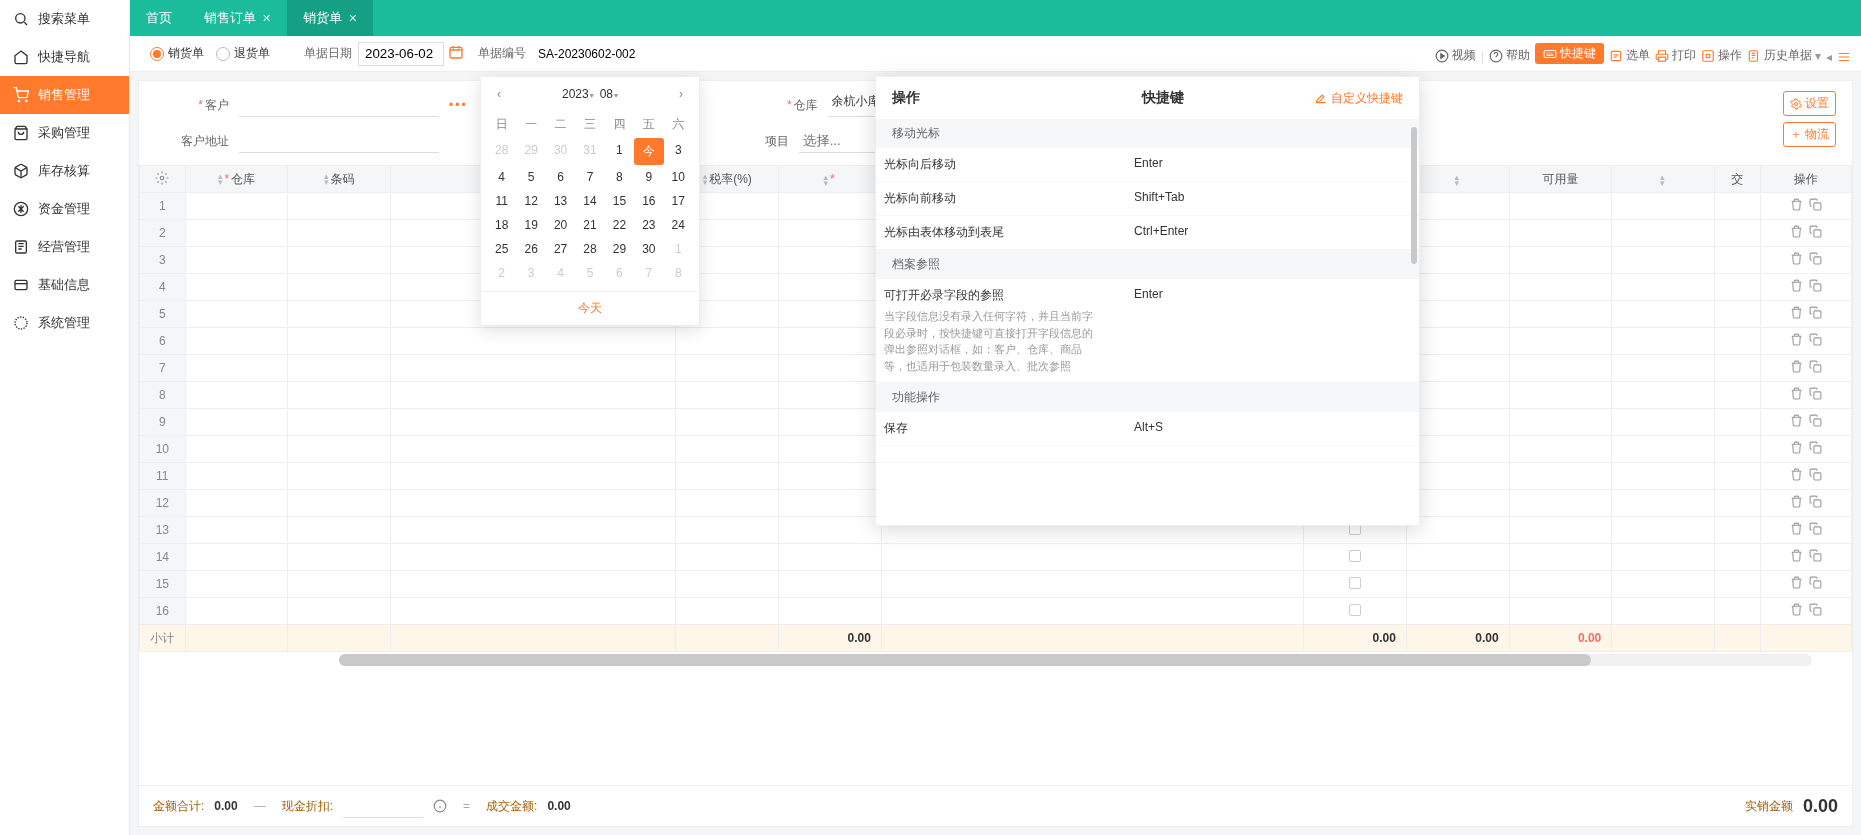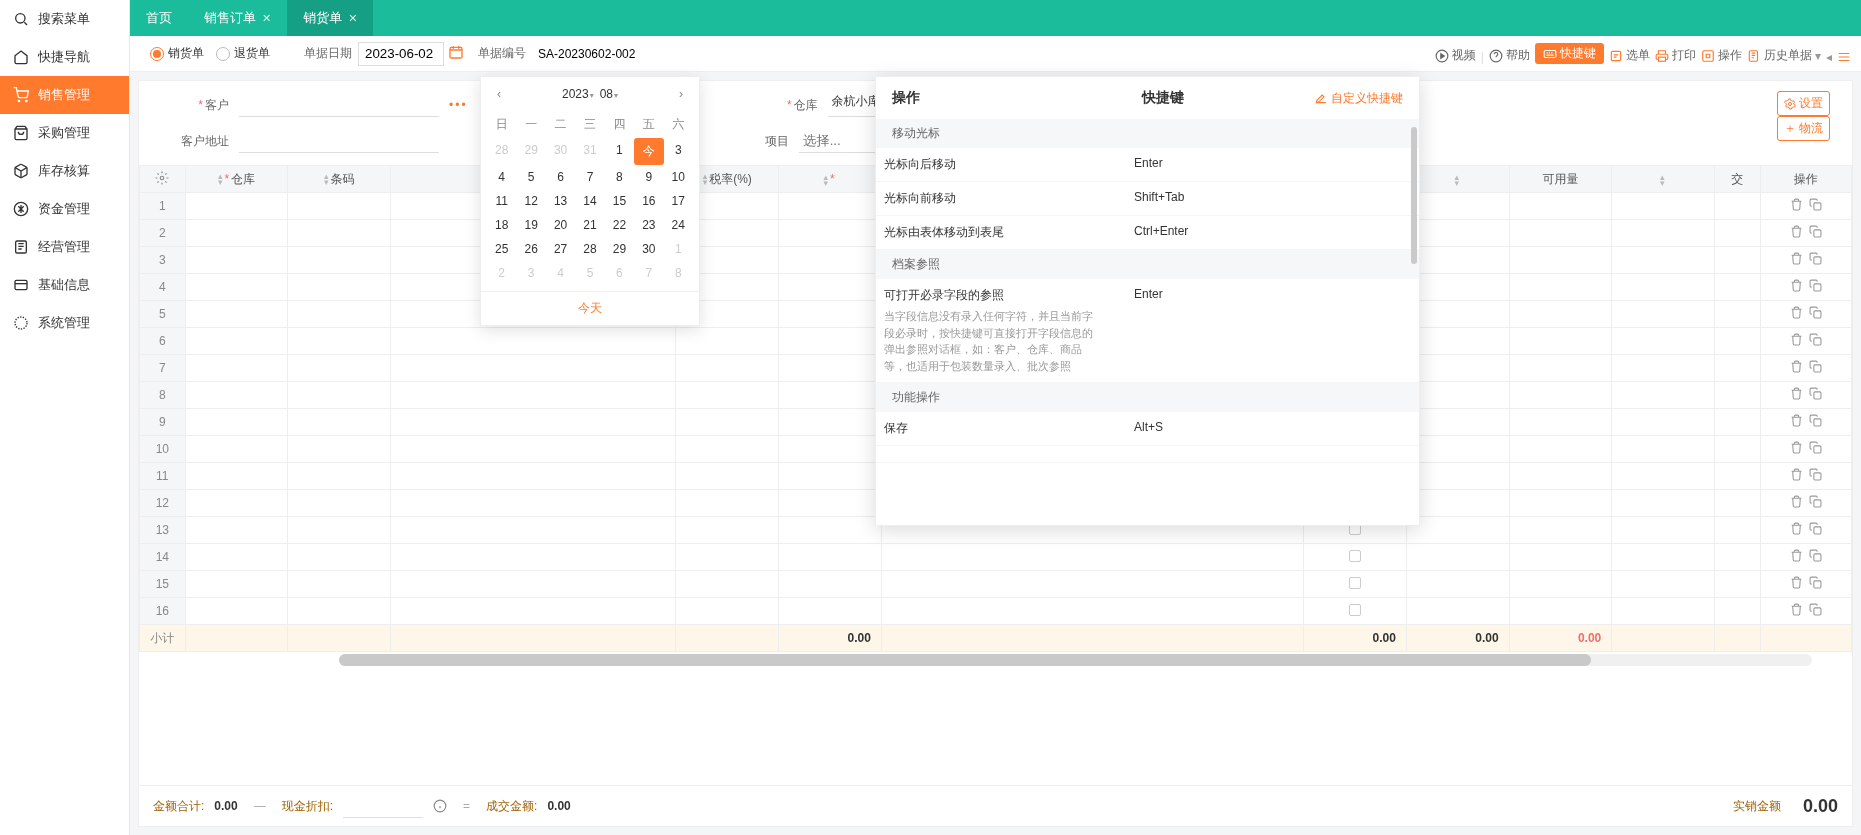--- a/index.html
+++ b/index.html
@@ -45,21 +45,21 @@
 .form-row { display: flex; padding: 12px 20px 4px; gap: 60px; }
 .form-row2 { display: flex; padding: 8px 20px 12px; gap: 60px; }
 .f-field { display: flex; align-items: center; }
 .f-lbl { width: 70px; text-align: right; margin-right: 10px; color: #666; }
 .req { color: #f56c6c; margin-right: 2px; }
 .f-input { border: none; border-bottom: 1px solid #ddd; height: 24px; width: 200px; padding: 0 4px; background: transparent; }
 .f-sel { border: none; border-bottom: 1px solid #ddd; height: 24px; width: 80px; padding: 0 4px; background: transparent; color: #333; }
 .f-pl { color: #737373; }
 .dots { color: #ff7a2d; margin-left: 10px; cursor: pointer; letter-spacing: 2px; }
 
-.right-btns { position: absolute; right: 22px; top: 10px; display: flex; flex-direction: column; }
+.right-btns { position: absolute; right: 16px; top: 10px; display: flex; flex-direction: column; gap: 6px; }
 .rbtn { border: 1px solid #ff7a2d; color: #ff7a2d; background: #fff; border-radius: 3px; padding: 3px 6px; font-size: 12px; display: flex; align-items: center; gap: 3px; cursor: pointer; }
 
 
 .tbl-wrap { flex: 1; overflow: hidden; display: flex; flex-direction: column; position: relative; }
 .tbl { width: 100%; border-collapse: collapse; table-layout: fixed; }
 .tbl th, .tbl td { border: 1px solid #eee; height: 27px; font-size: 12px; text-align: center; overflow: hidden; white-space: nowrap; }
 .tbl th { background: #f5f6f8; color: #555; font-weight: normal; position: relative; }
 .sort-ic { color: #bbb; font-size: 9px; display: inline-flex; flex-direction: column; line-height: 6px; margin-right: 2px; vertical-align: middle; }
 .rownum { background: #f5f6f8; width: 40px; color: #888; }
 .chk { width: 12px; height: 12px; border: 1px solid #ccc; border-radius: 2px; display: inline-block; }
@@ -68,21 +68,21 @@
 .subtotal-row .num { text-align: right; padding-right: 10px; font-weight: bold; }
 .subtotal-row .num.rd { color: #f56c6c; }
 .hscroll { height: 12px; background: #f0f0f0; margin: 2px 40px 2px 200px; border-radius: 6px; position: relative; }
 .hscroll-thumb { position: absolute; left: 0; top: 0; height: 100%; width: 85%; background: #c9c9c9; border-radius: 6px; }
 
 
 .footer { display: flex; align-items: center; padding: 8px 14px; border-top: 1px solid #eee; background: #fff; gap: 10px; }
 .footer .lbl { color: #a16207; }
 .footer .v { font-weight: bold; }
 .dash { color: #aaa; margin: 0 6px; }
-.foot-right { margin-left: auto; display: flex; align-items: center; gap: 22px; }
+.foot-right { margin-left: auto; display: flex; align-items: center; gap: 10px; }
 .big { font-size: 18px; font-weight: bold; color: #333; }
 
 
 .cal-pop { position: absolute; left: 350px; top: 76px; width: 220px; background: #fff; border: 1px solid #eee; box-shadow: 0 4px 16px rgba(0,0,0,.12); z-index: 30; font-size: 12px; }
 .cal-hd { display: flex; align-items: center; justify-content: space-between; padding: 8px 10px; }
 .cal-hd .nav { color: #888; cursor: pointer; padding: 2px 6px; }
 .cal-hd .ym { display: flex; gap: 6px; }
 .cal-hd .ym span { cursor: pointer; }
 .cal-hd .ym .dd { font-size: 8px; color: #999; margin-left: 1px; }
 .cal-grid { display: grid; grid-template-columns: repeat(7, 1fr); text-align: center; padding: 0 6px 6px; }

